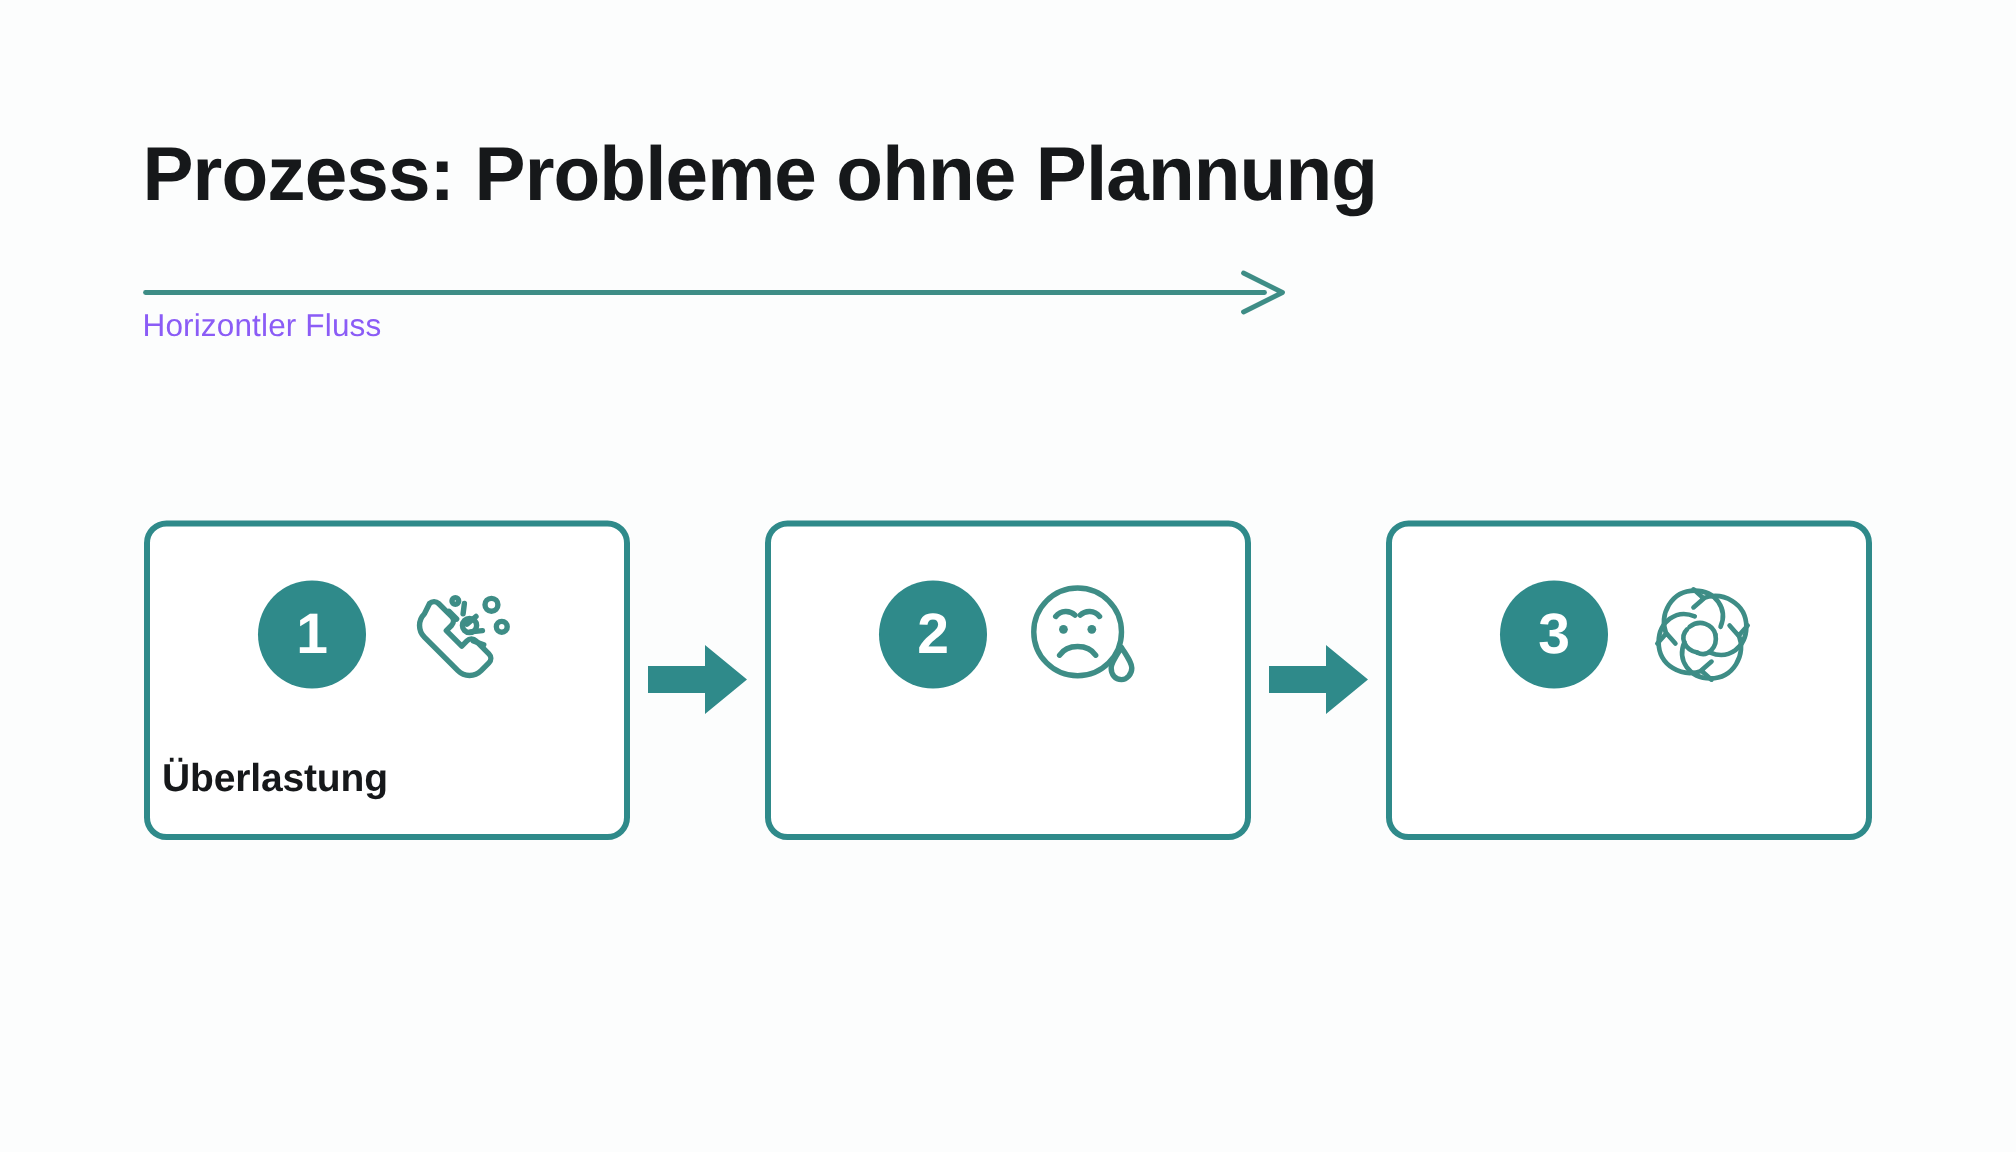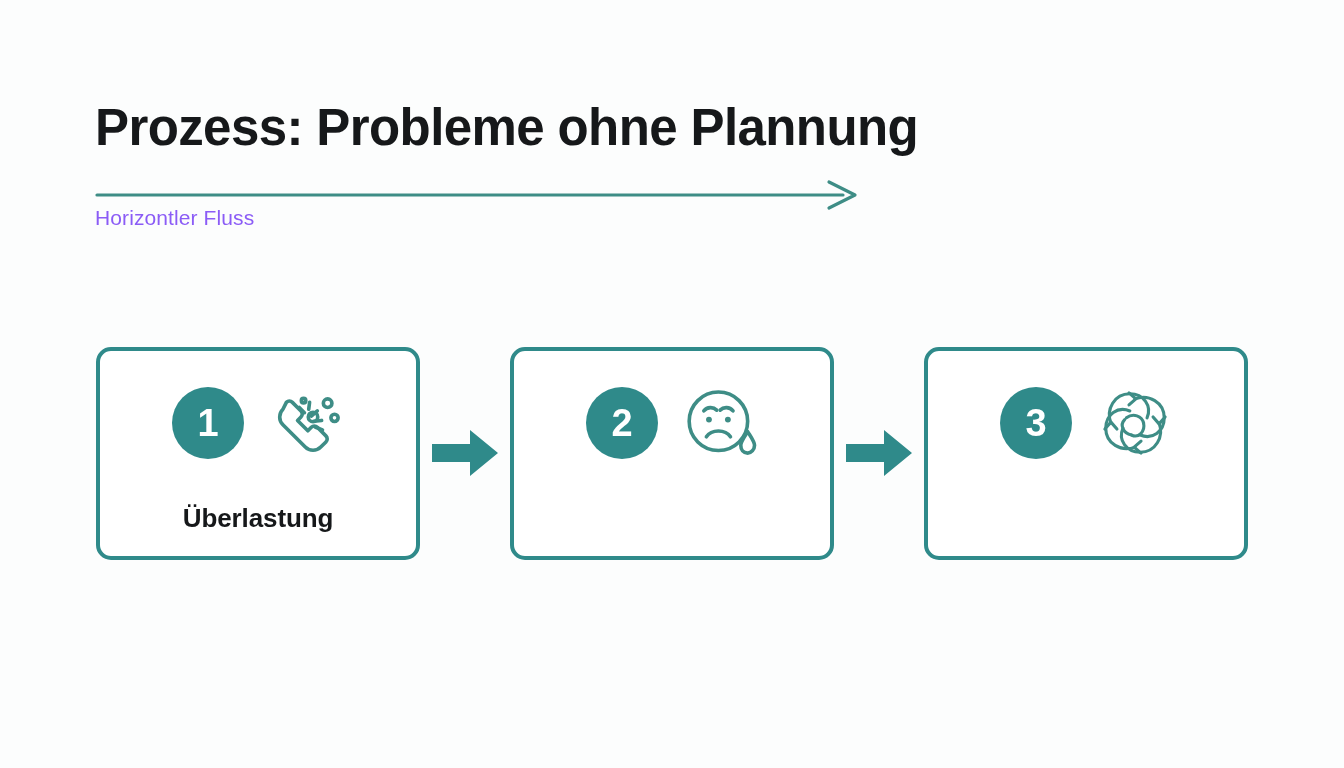--- a/index.html
+++ b/index.html
@@ -19,21 +19,20 @@
     position: absolute;
     inset: 0;
   }
 
   
   .header {
     position: absolute;
     left: 95px;
     top: 88px;
     width: 1160px;
-    margin-top: 12px;
   }
   .slide-title {
     font-size: 51px;
     font-weight: 700;
     color: #16181a;
     letter-spacing: -0.6px;
     line-height: 1.08;
     white-space: nowrap;
   }
 
@@ -122,21 +121,20 @@
     width: 100%;
     height: 100%;
     display: block;
   }
 
   .step-label {
     position: absolute;
     left: 8px;
     right: 8px;
     bottom: 22px;
-    text-align: center;
     font-size: 26px;
     font-weight: 700;
     color: #16181a;
     letter-spacing: -0.1px;
     white-space: nowrap;
   }
 
   
   .connector {
     width: 74px;

